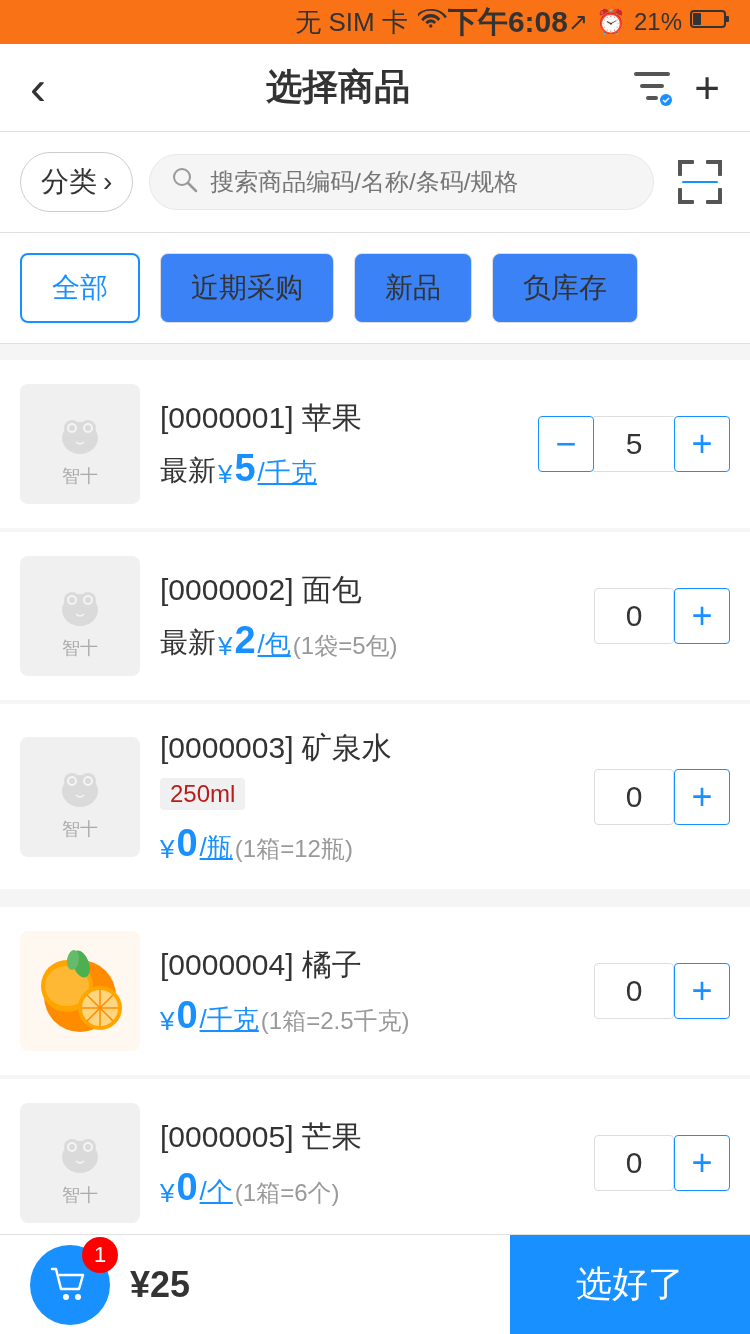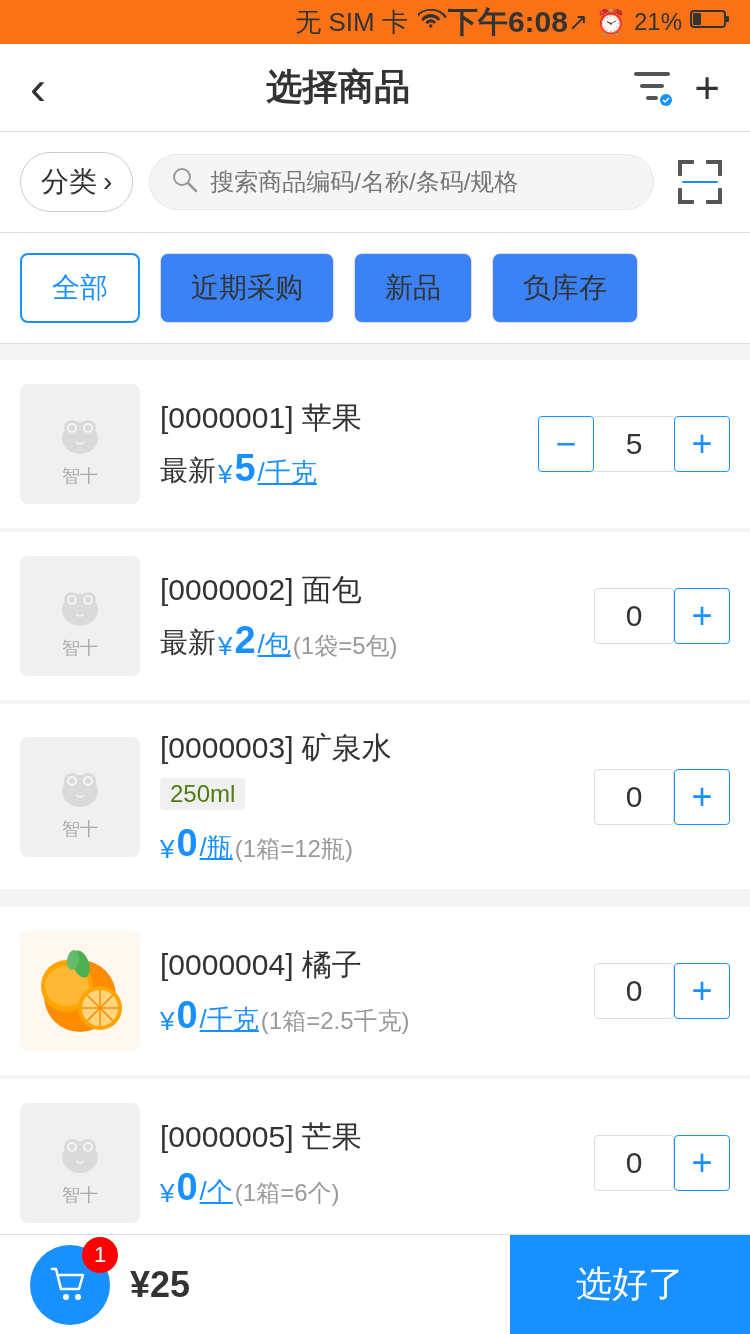--- a/index.html
+++ b/index.html
@@ -137,21 +137,21 @@
     }
     .owl-placeholder {
       display: flex;
       flex-direction: column;
       align-items: center;
       justify-content: flex-start;
     }
 
     .product-info { flex: 1; min-width: 0; }
     .product-name { font-size: 30px; color: #333; font-weight: 500; margin-bottom: 8px; }
-    .product-spec { font-size: 24px; color: #4d7c0f; background: #f0f0f0; display: inline-block; padding: 2px 10px; border-radius: 4px; margin-bottom: 6px; }
+    .product-spec { font-size: 24px; color: #b91c1c; background: #f0f0f0; display: inline-block; padding: 2px 10px; border-radius: 4px; margin-bottom: 6px; }
     .price-label { color: #333; }
     .price-yen { color: #1890ff; font-size: 26px; }
     .price-value { color: #1890ff; font-size: 38px; font-weight: 700; }
     .price-unit { color: #1890ff; font-size: 26px; text-decoration: underline; }
     .price-note { color: #999; font-size: 24px; }
     .price-row { display: flex; align-items: flex-end; gap: 2px; flex-wrap: wrap; }
 
     .quantity-control {
       display: flex;
       align-items: center;

